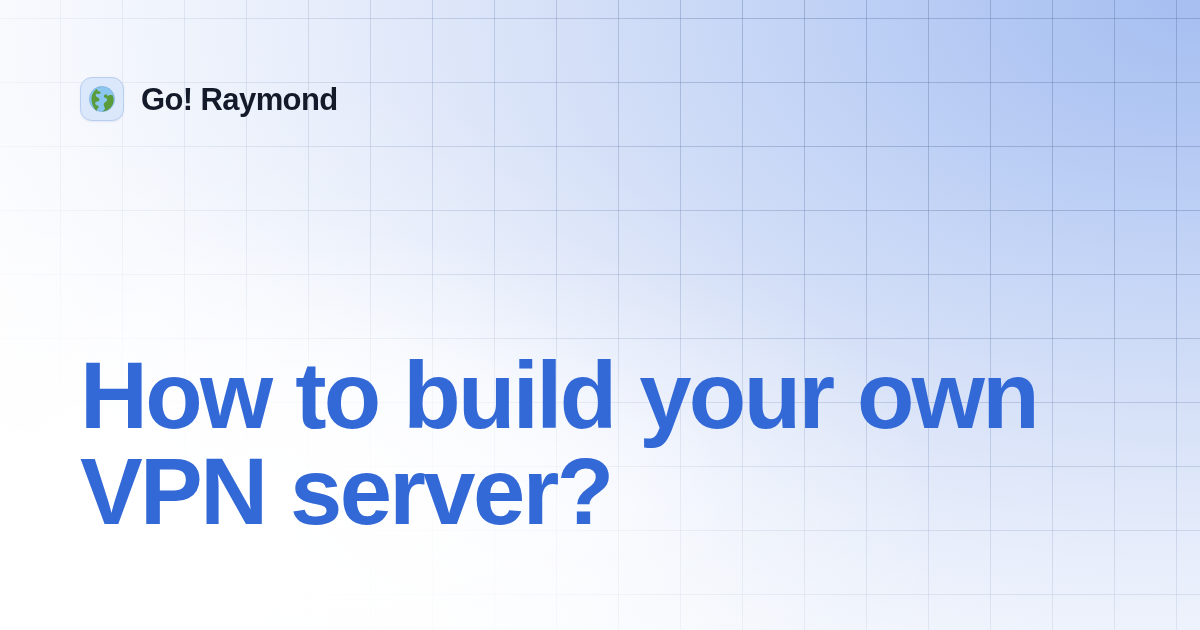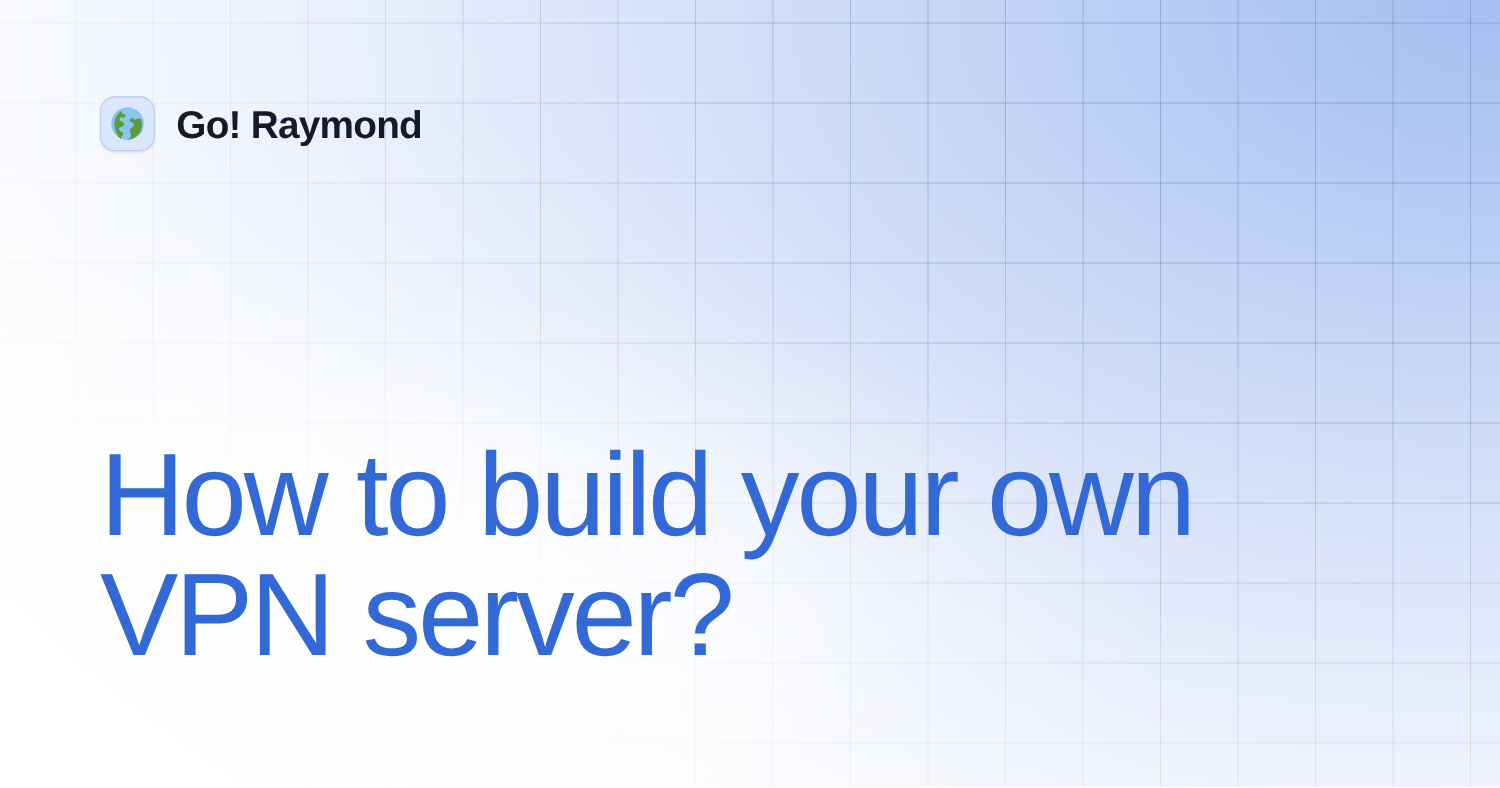--- a/index.html
+++ b/index.html
@@ -141,21 +141,21 @@
     white-space: nowrap;
   }
 
   .headline {
     position: absolute;
     left: 80px;
     top: 348px;
     width: 1040px;
     margin: 0;
     font-size: 94px;
-    font-weight: 400;
+    font-weight: 700;
     line-height: 1.02;
     letter-spacing: -2.6px;
     color: #3369d6;
     word-spacing: 1px;
   }
 </style>
 </head>
 <body>
 
 <div class="card">

